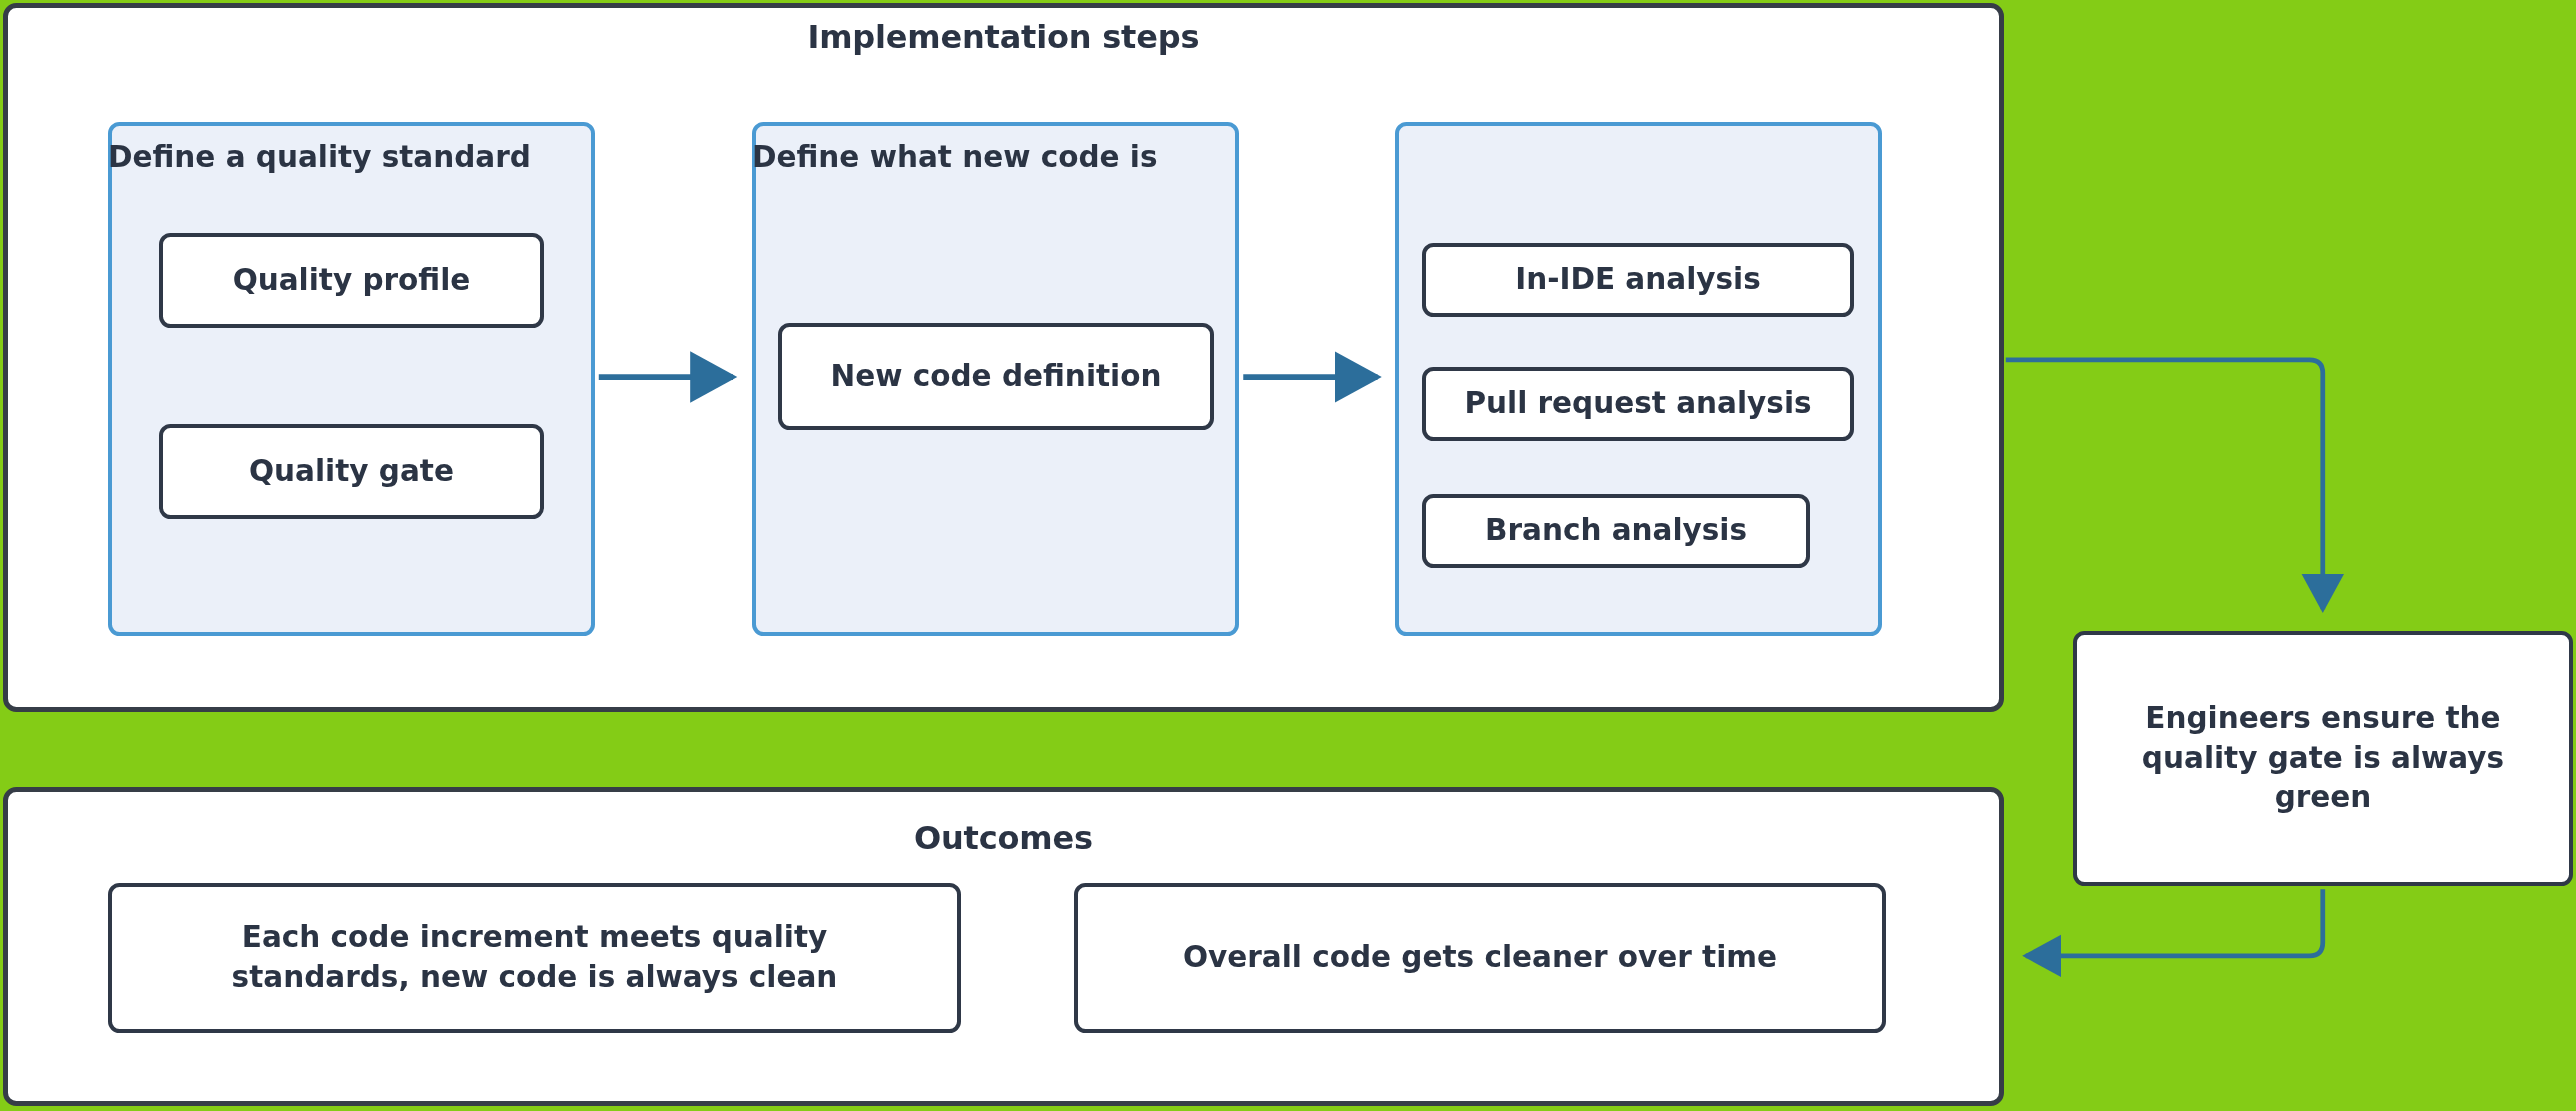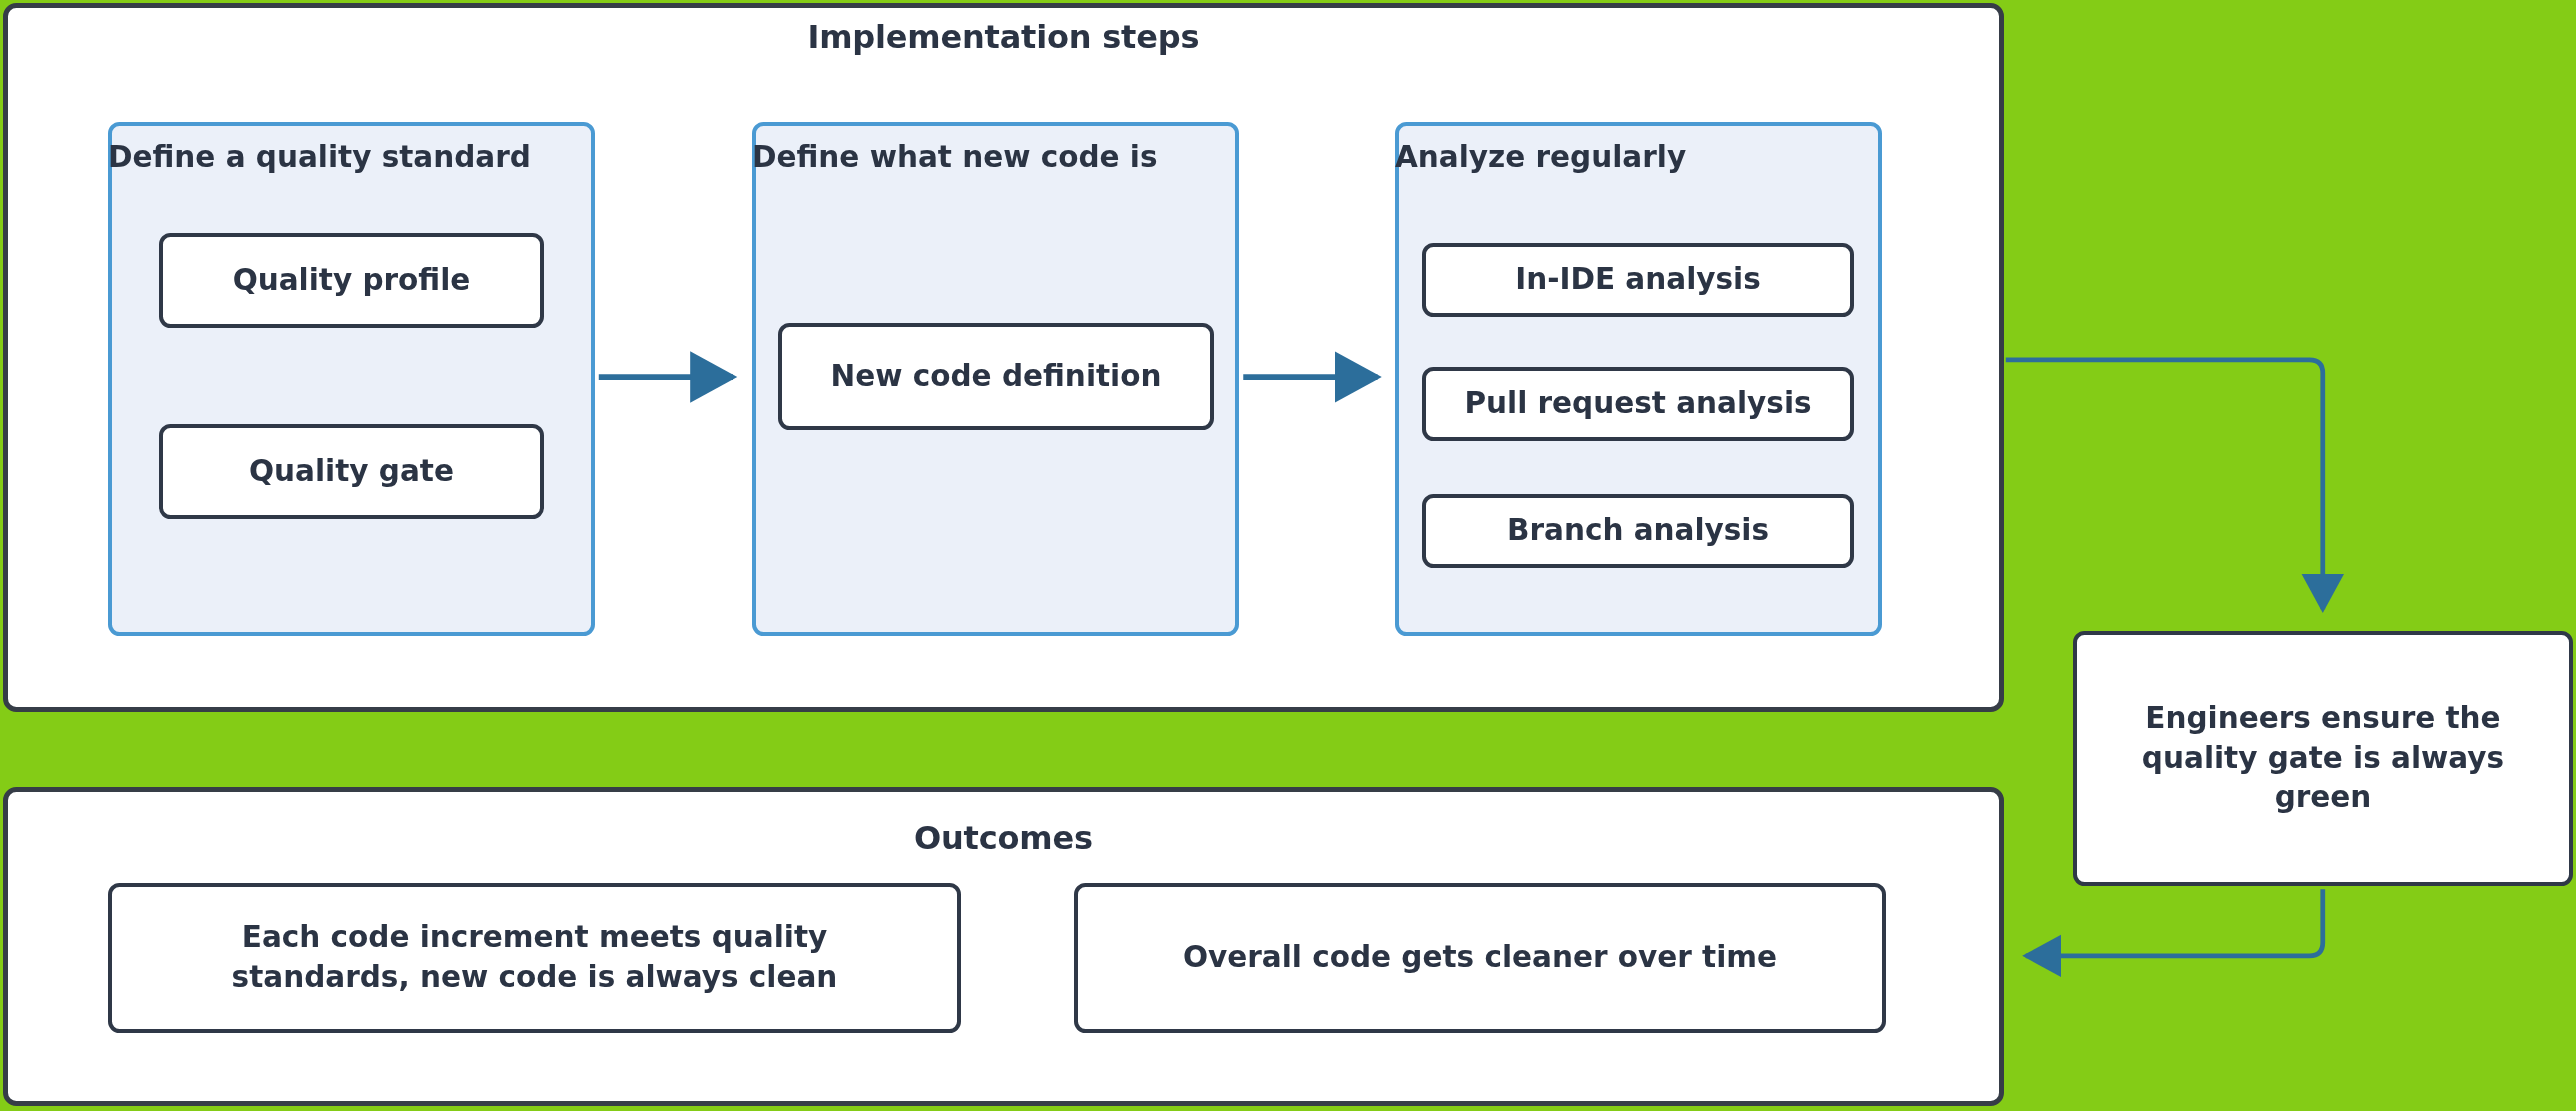--- a/index.html
+++ b/index.html
@@ -87,31 +87,30 @@
   </div>
 
   <div class="group-box" style="left:752px;top:122px;width:487px;height:514px;"></div>
   <div class="group-title" style="left:752px;top:143px;width:487px;">Define what new code is</div>
 
   <div class="node" style="left:778px;top:303px;width:436px;height:107px;margin-top:20px;">
     <span>New code definition</span>
   </div>
 
   <div class="group-box" style="left:1395px;top:122px;width:487px;height:514px;"></div>
-  <div class="group-title" style="left:1395px;top:143px;width:487px;">Analyze regularly</div>
 
   <div class="node" style="left:1422px;top:243px;width:432px;height:74px;">
     <span>In-IDE analysis</span>
   </div>
 
   <div class="node" style="left:1422px;top:367px;width:432px;height:74px;">
     <span>Pull request analysis</span>
   </div>
 
-  <div class="node" style="left:1422px;top:494px;width:432px;height:74px;">
+  <div class="node" style="left:1422px;top:494px;width:388px;height:74px;">
     <span>Branch analysis</span>
   </div>
 
   <div class="node multiline" style="left:2073px;top:631px;width:500px;height:255px;padding:0 28.6px;">
     <span>Engineers ensure the quality gate is always green</span>
   </div>
 
   <div class="container-box" style="left:2.9px;top:787px;width:2001px;height:319px;"></div>
   <div class="container-title" style="left:2.9px;top:822px;width:2001px;">Outcomes</div>
 

